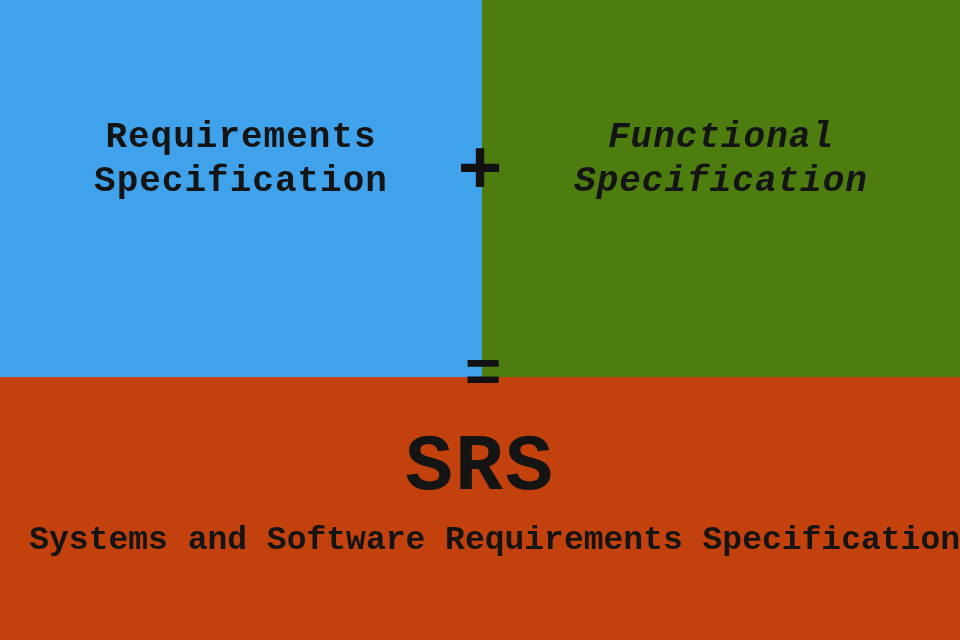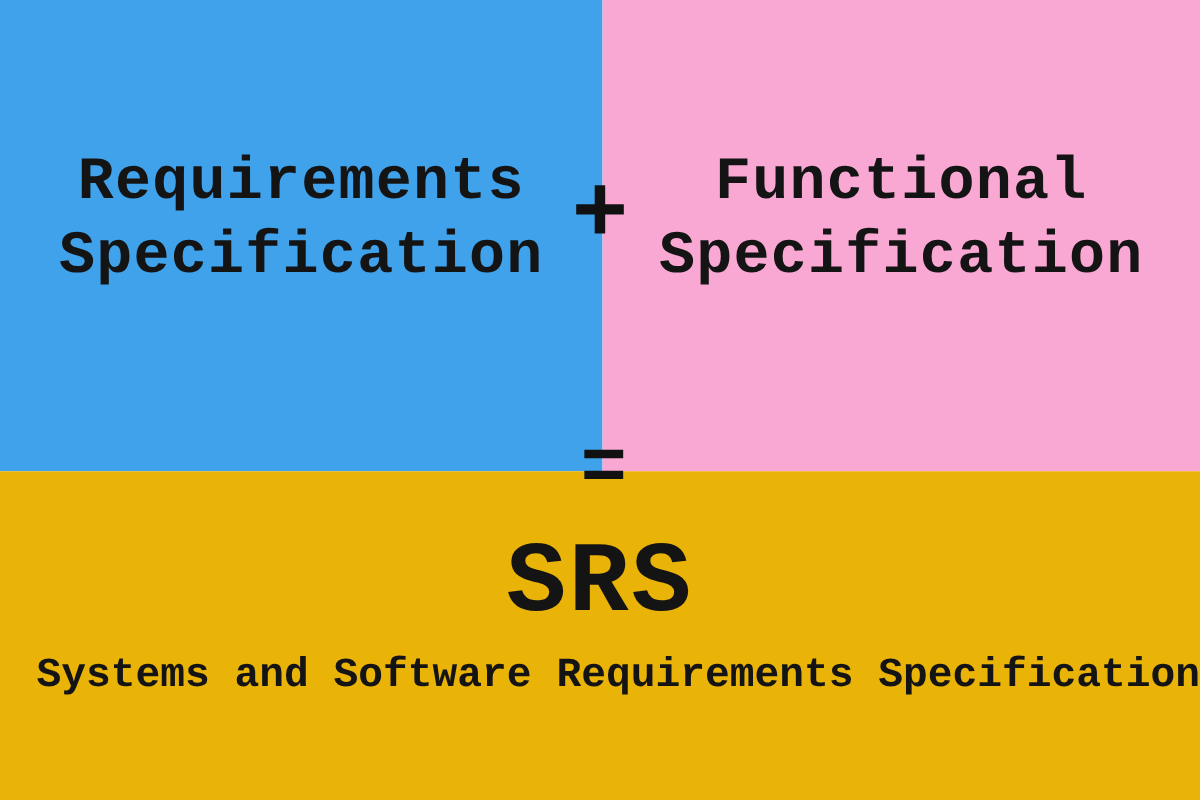--- a/index.html
+++ b/index.html
@@ -32,25 +32,25 @@
   }
   .block-green {
     left: 0;
     top: 377px;
     width: 960px;
     height: 263px;
   }
   .two-line-label {
     position: absolute;
     left: 0;
-    top: 176px;
+    top: 160px;
     width: 100%;
     transform: translateY(-50%);
     text-align: center;
-    font-size: 48px;
+    font-size: 36px;
     font-weight: 700;
     line-height: 1.22;
     letter-spacing: 1px;
     white-space: nowrap;
   }
   .operator {
     position: absolute;
     transform: translate(-50%, -50%);
     font-weight: 700;
     line-height: 1;
@@ -98,28 +98,28 @@
 
 <div class="canvas">
 
   <div class="block block-blue" style="background-color: rgb(63, 162, 234);">
     <div class="two-line-label">
       <div>Requirements</div>
       <div>Specification</div>
     </div>
   </div>
 
-  <div class="block block-yellow" style="background-color: #f9a8d4;">
+  <div class="block block-yellow" style="background-color: #4d7c0f; font-style: italic;">
     <div class="two-line-label">
       <div>Functional</div>
       <div>Specification</div>
     </div>
   </div>
 
-  <div class="block block-green" style="background-color: #eab308;">
+  <div class="block block-green" style="background-color: #c2410c;">
     <div class="srs-acronym">SRS</div>
     <div class="srs-full">Systems and Software Requirements Specification</div>
   </div>
 
   <div class="operator op-plus">+</div>
 
   <div class="operator op-equals">=</div>
 
 </div>
 

